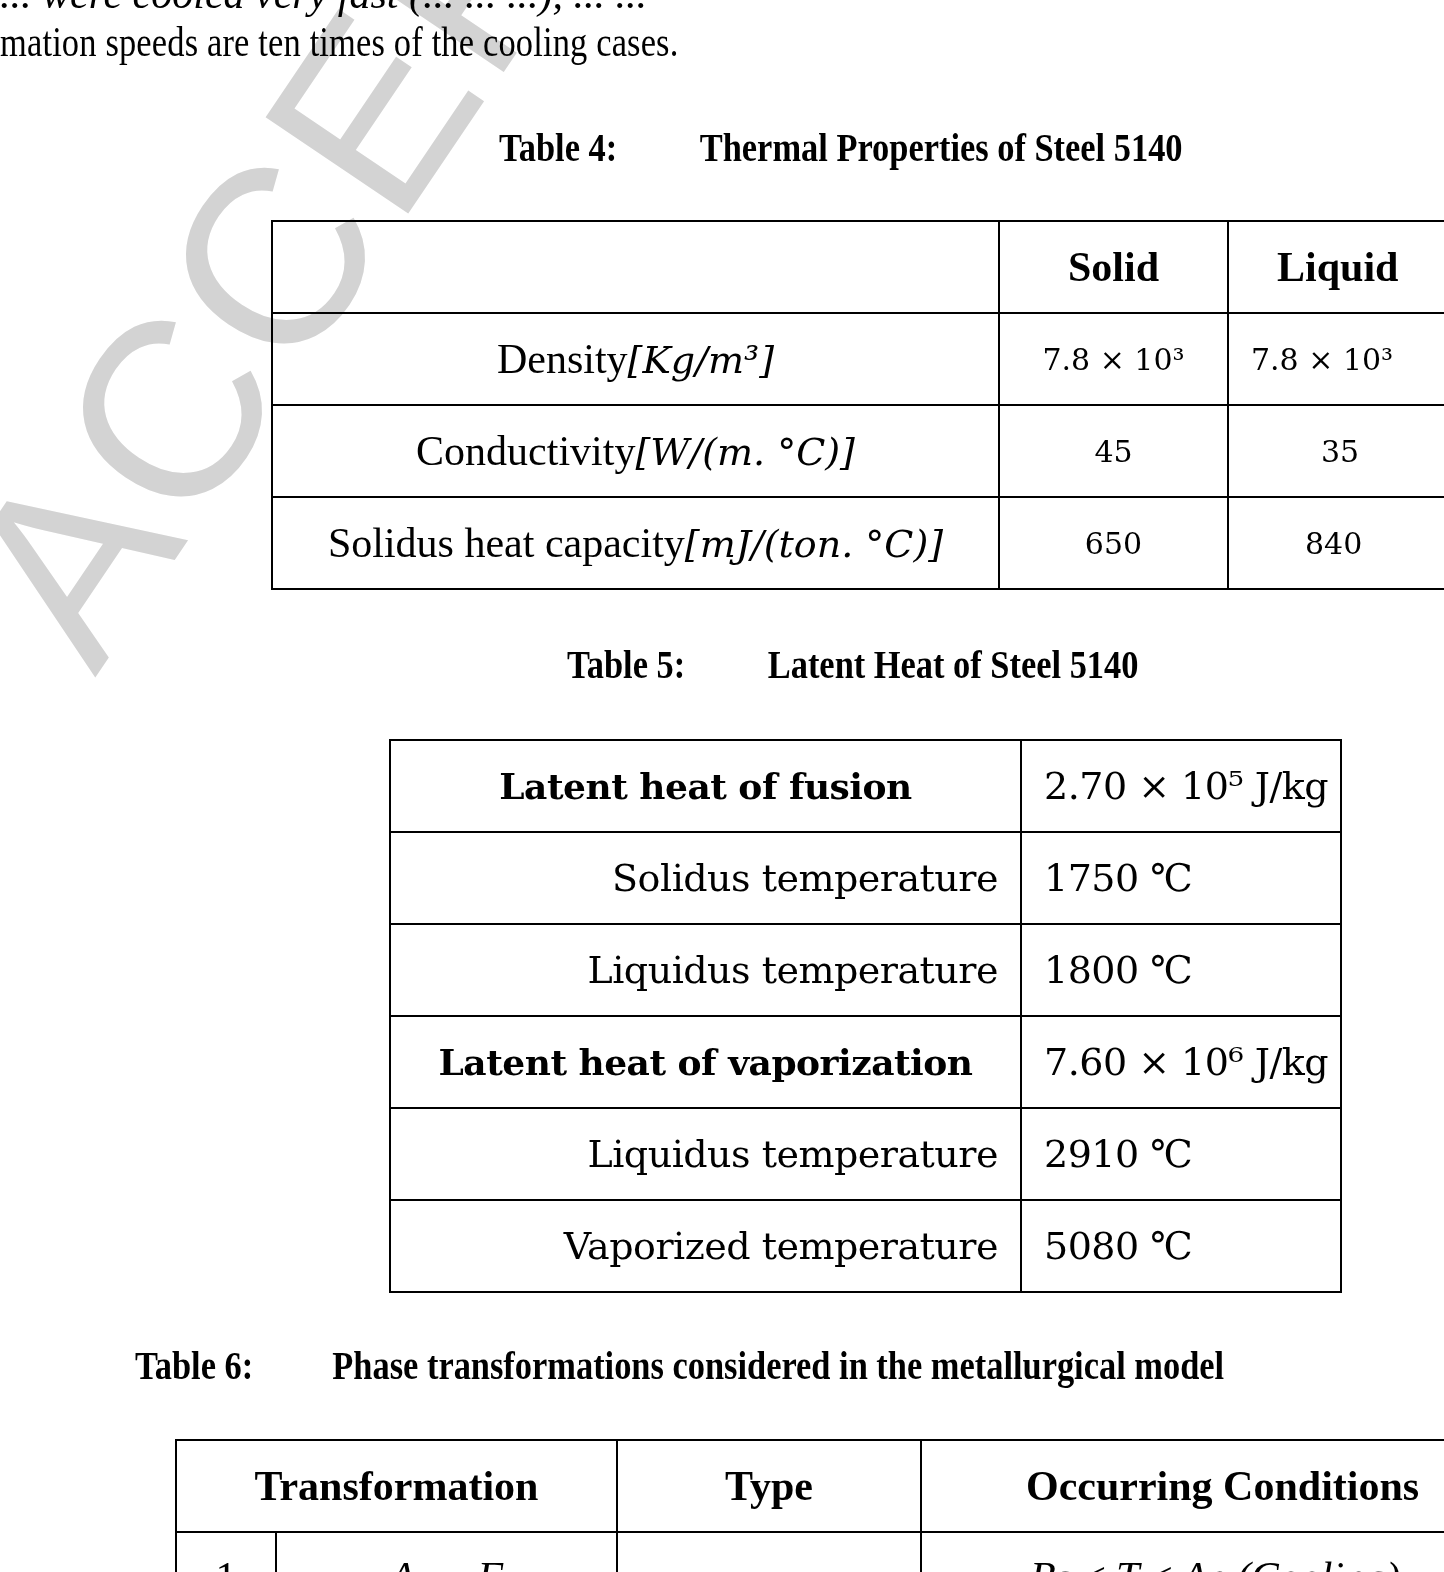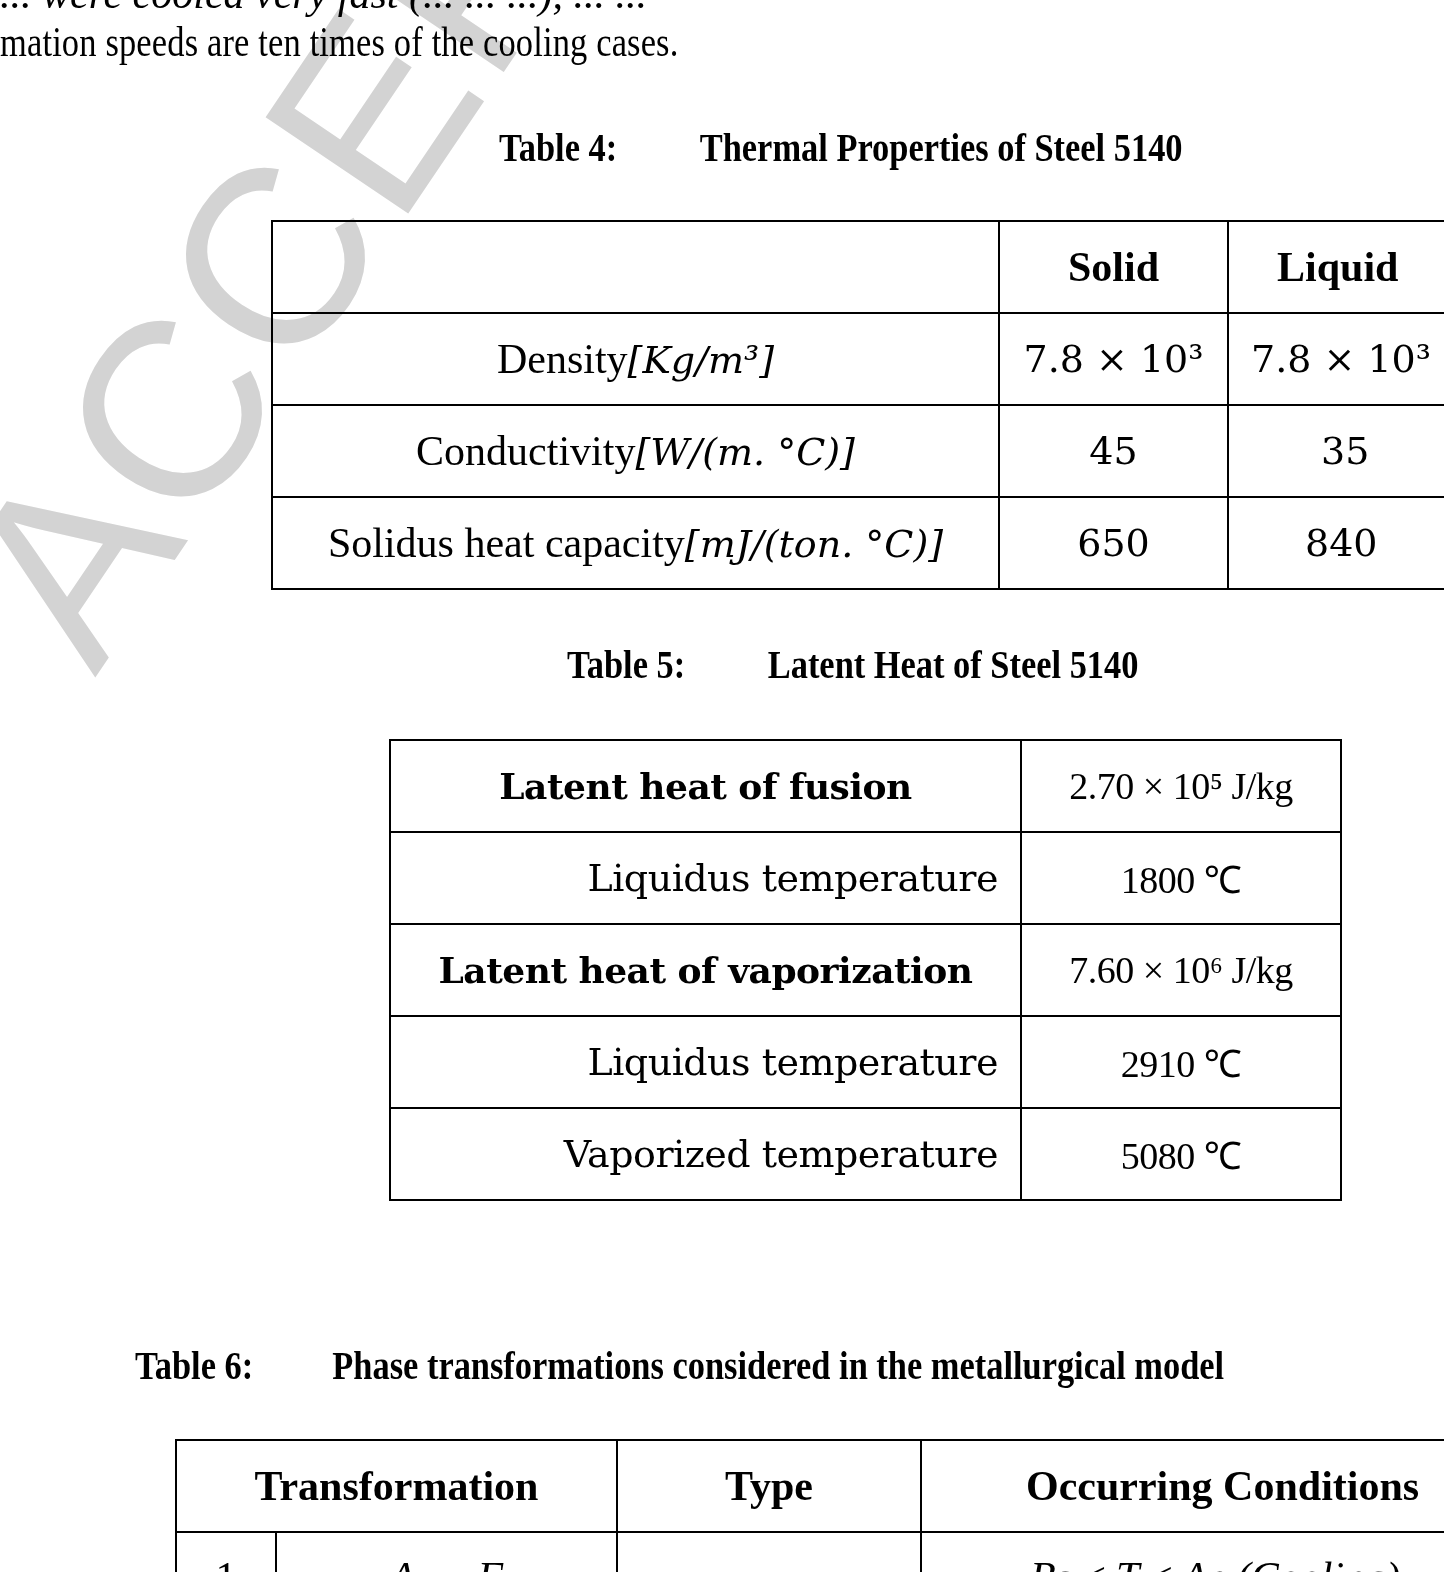--- a/index.html
+++ b/index.html
@@ -77,29 +77,29 @@
       box-sizing: border-box;
       white-space: nowrap;
       overflow: hidden;
     }
 
     
     #t4 { left: 271px; top: 220px; width: 1200px; }
     #t4 td, #t4 th { height: 92px; font-size: 42px; margin-left: 12px; }
     #t4 th { font-weight: bold; text-align: center; }
     #t4 td.label { text-align: center; font-family: "Liberation Serif", "DejaVu Serif", serif; }
-    #t4 td.val { text-align: center; font-family: "DejaVu Serif", "Liberation Serif", serif; font-size: 38px; }
+    #t4 td.val { text-align: center; font-family: "DejaVu Serif", "Liberation Serif", serif; font-size: 30px; }
     #t4 .unit { font-family: "DejaVu Serif", serif; font-style: italic; font-size: 38px; }
 
     
     #t5 { left: 389px; top: 739px; width: 951px; }
     #t5 td { height: 92px; font-size: 38px; font-family: "DejaVu Serif", "Liberation Serif", serif; letter-spacing: -0.5px; }
     #t5 td.head-label { text-align: center; font-weight: bold; font-size: 36px; }
     #t5 td.sub-label { text-align: right; }
-    #t5 td.val { text-align: center; font-family: Liberation Serif, serif; }
+    #t5 td.val { text-align: left; }
 
     
     #t6 { left: 175px; top: 1439px; width: 1320px; }
     #t6 th { height: 92px; font-size: 42px; font-weight: bold; text-align: center; padding: 0; }
     #t6 td { height: 92px; font-size: 42px; text-align: center; vertical-align: top; padding-top: 20px; }
     #t6 td.italic { font-style: italic; }
   </style>
 </head>
 <body>
 
@@ -150,20 +150,24 @@
 
   <table id="t5">
     <colgroup>
       <col style="width:631px">
         <col style="width:320px">
     </colgroup>
     <tbody>
         <tr>
       <td class="head-label">Latent heat of fusion</td>
       <td class="val">2.70 × 10⁵ J/kg</td>
+    </tr>
+    <tr>
+      <td class="sub-label">Solidus temperature</td>
+      <td class="val">1750 ℃</td>
     </tr>
     <tr>
       <td class="sub-label">Liquidus temperature</td>
       <td class="val">1800 ℃</td>
     </tr>
     <tr>
       <td class="head-label">Latent heat of vaporization</td>
       <td class="val">7.60 × 10⁶ J/kg</td>
     </tr>
     <tr>

